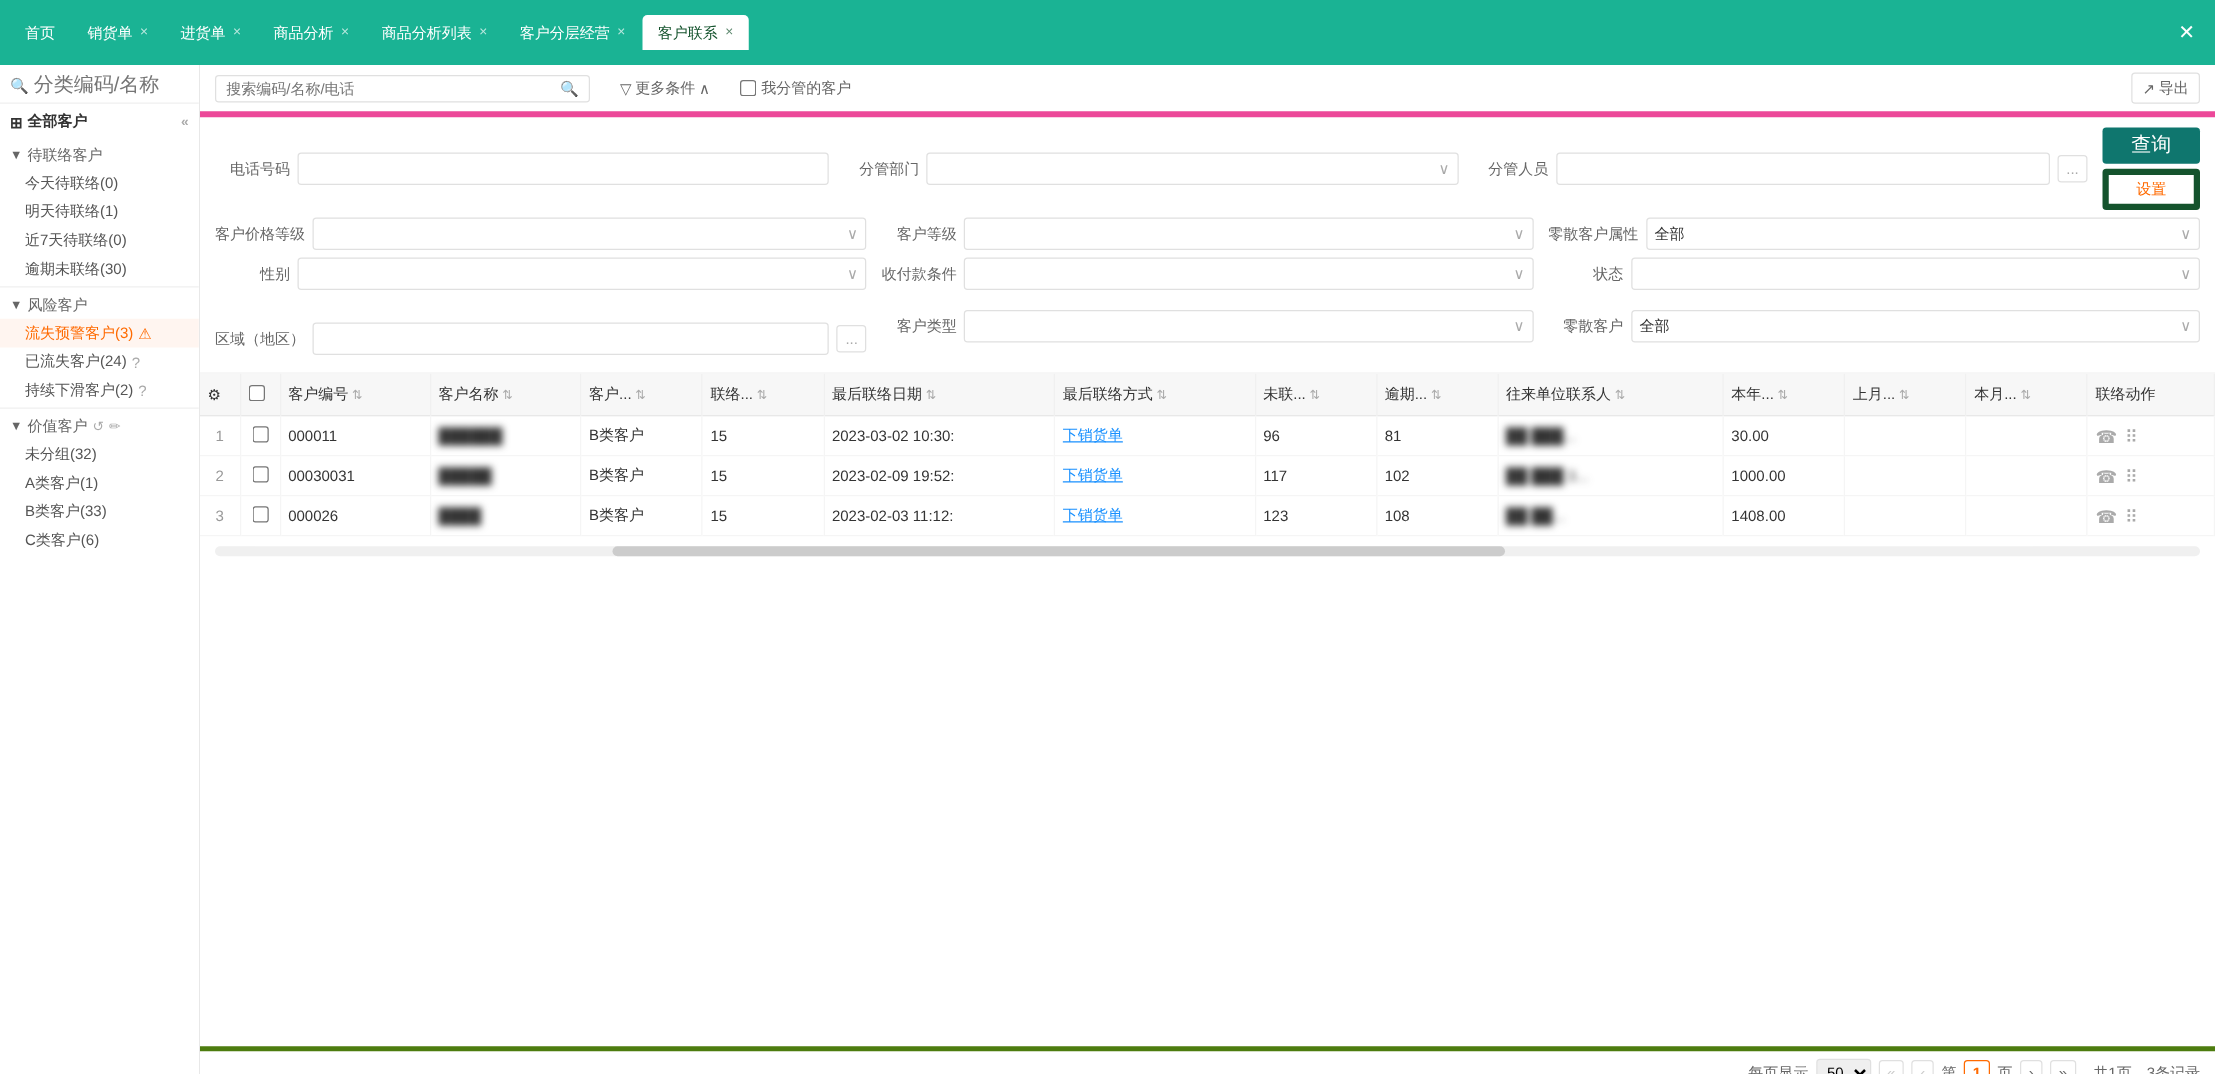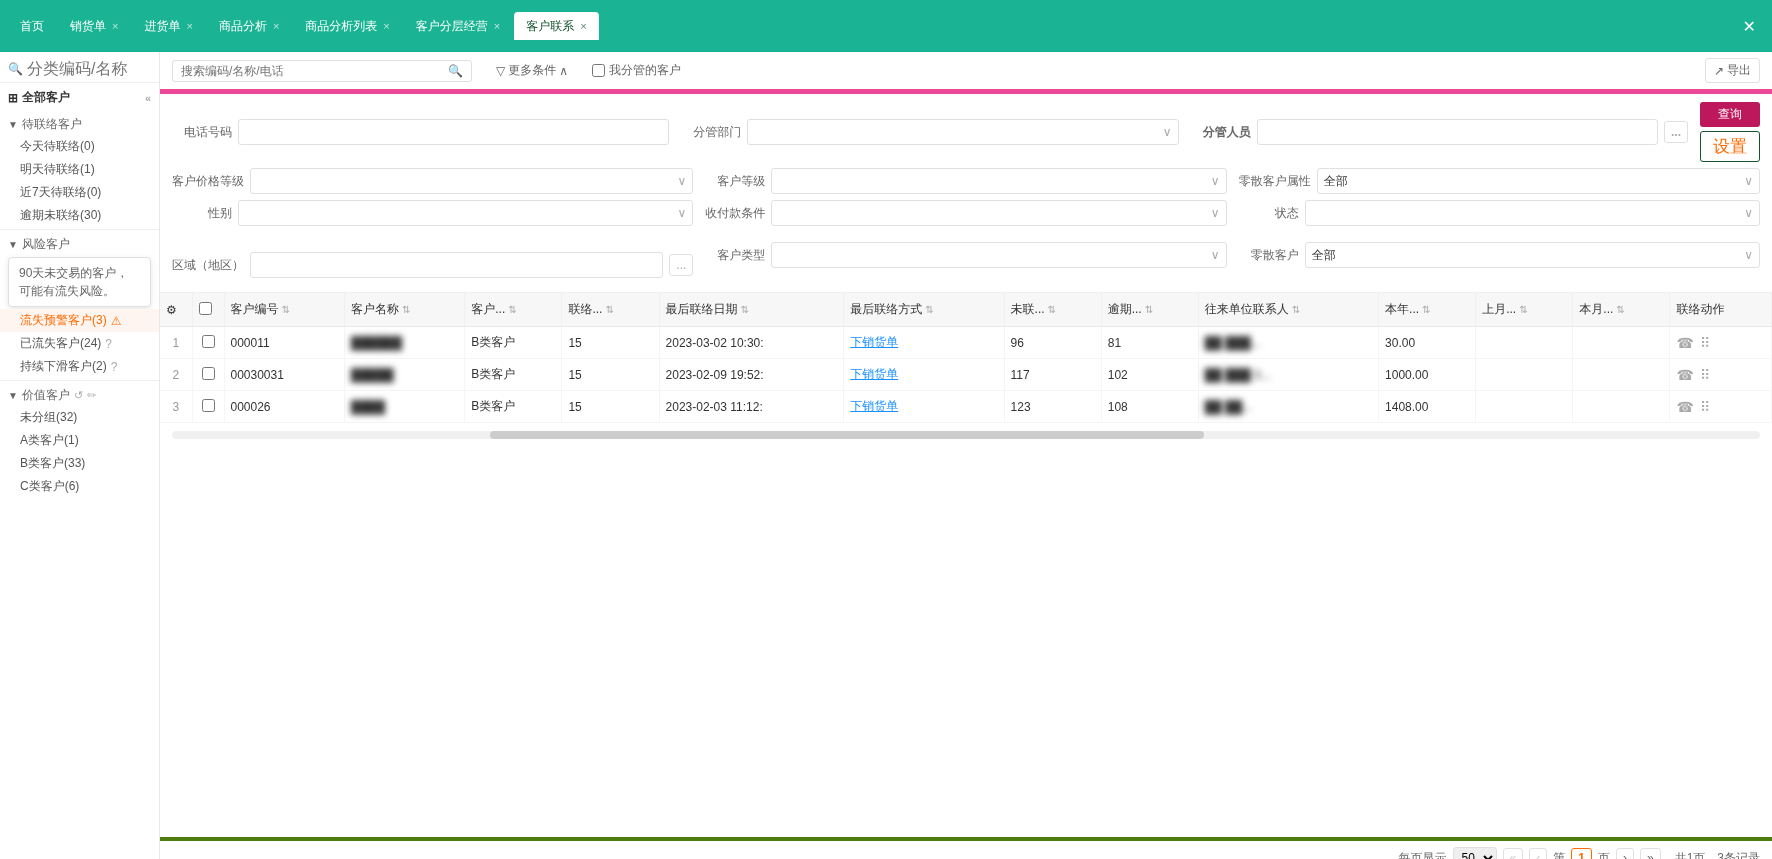--- a/index.html
+++ b/index.html
@@ -256,36 +256,36 @@
     }
 
     
     .query-btns {
       display: flex;
       flex-direction: column;
       gap: 4px;
       min-width: 60px;
     }
     .btn-query {
-      background: #be185d;
+      background: #0f766e;
       color: #fff;
       border: none;
       border-radius: 3px;
       padding: 4px 12px;
       cursor: pointer;
-      font-size: 12px;
+      font-size: 16px;
     }
     .btn-settings {
       background: #fff;
       color: #ff6a00;
-      border: 1px solid #14532d;
-      border-radius: 3px;
-      padding: 3px 8px;
-      cursor: pointer;
-      font-size: 17px;
+      border: 5px solid #14532d;
+      border-radius: 3px;
+      padding: 3px 22px;
+      cursor: pointer;
+      font-size: 12px;
     }
 
     
     .table-container {
       flex: 1;
       overflow: auto;
       background: #fff;
     }
     table {
       width: 100%;
@@ -442,23 +442,20 @@
     <div class="sidebar-item">
       <span>逾期未联络(30)</span>
     </div>
 
     <div class="sidebar-divider"></div>
 
     <div class="sidebar-section-title">
       <span class="arrow">▼</span>
       <span>风险客户</span>
     </div>
-    <div class="tooltip-box">
-      <span>90天未交易的客户，可能有流失风险。</span>
-    </div>
     <div class="sidebar-item active">
       <span>流失预警客户(3)</span>
       <span style="margin-left:4px;color:#ff6a00;">⚠</span>
     </div>
     <div class="sidebar-item">
       <span>已流失客户(24)</span>
       <span style="margin-left:4px;color:#aaa;">?</span>
     </div>
     <div class="sidebar-item">
       <span>持续下滑客户(2)</span>
@@ -516,21 +513,21 @@
           <label>电话号码</label>
           <input type="text" style="flex: 1 1 0%; border: 1px solid rgb(224, 224, 224); border-radius: 3px; padding: 3px 6px; height: 26px;">
         </div>
         <div class="filter-field" style="flex:2;">
           <label>分管部门</label>
           <div class="select-box">
             <span></span>
             <span class="arrow">∨</span>
           </div>
         </div>
-        <div class="filter-field" style="flex:2;font-weight:bold;">
+        <div class="filter-field" style="flex:2;">
           <label>分管人员</label>
           <div class="select-box" style="flex:1;">
             <span></span>
           </div>
           <span class="ellipsis-btn">...</span>
         </div>
         <div class="query-btns">
           <button class="btn-query">查询</button>
           <button class="btn-settings">设置</button>
         </div>

